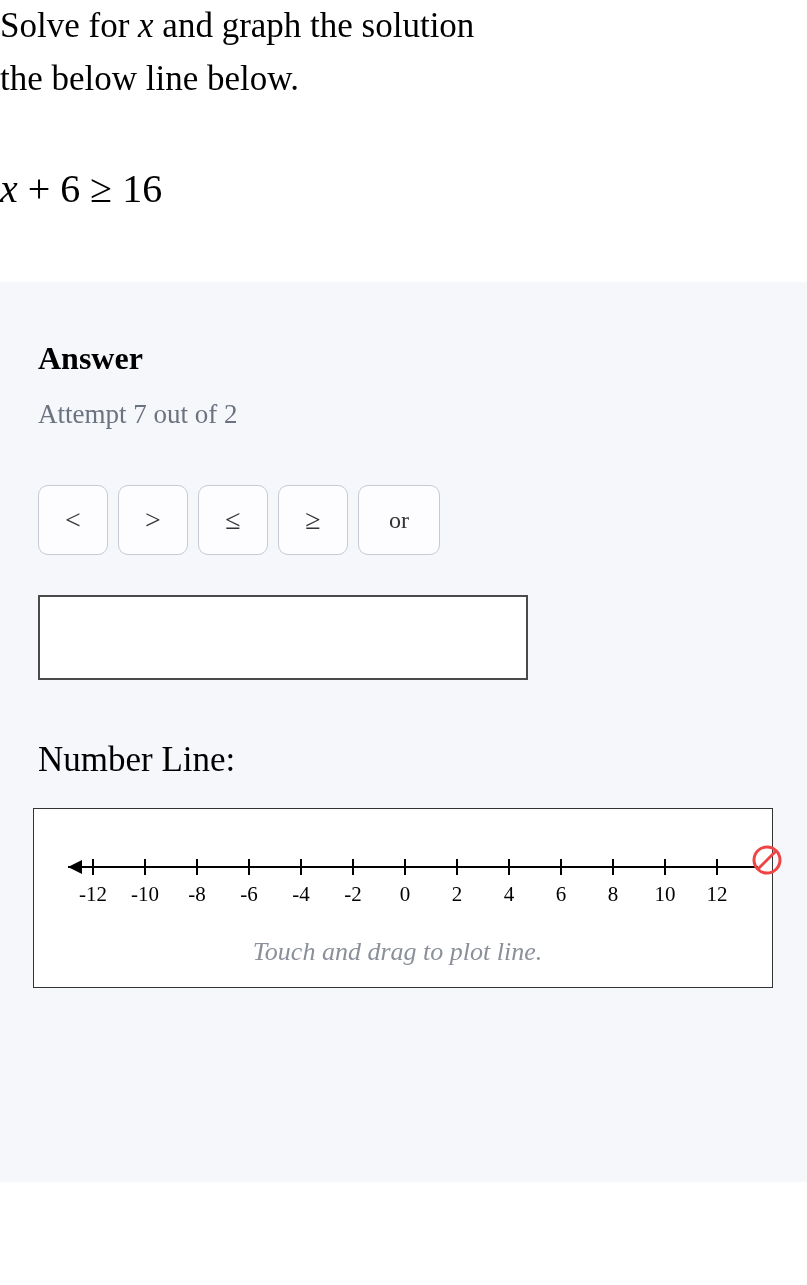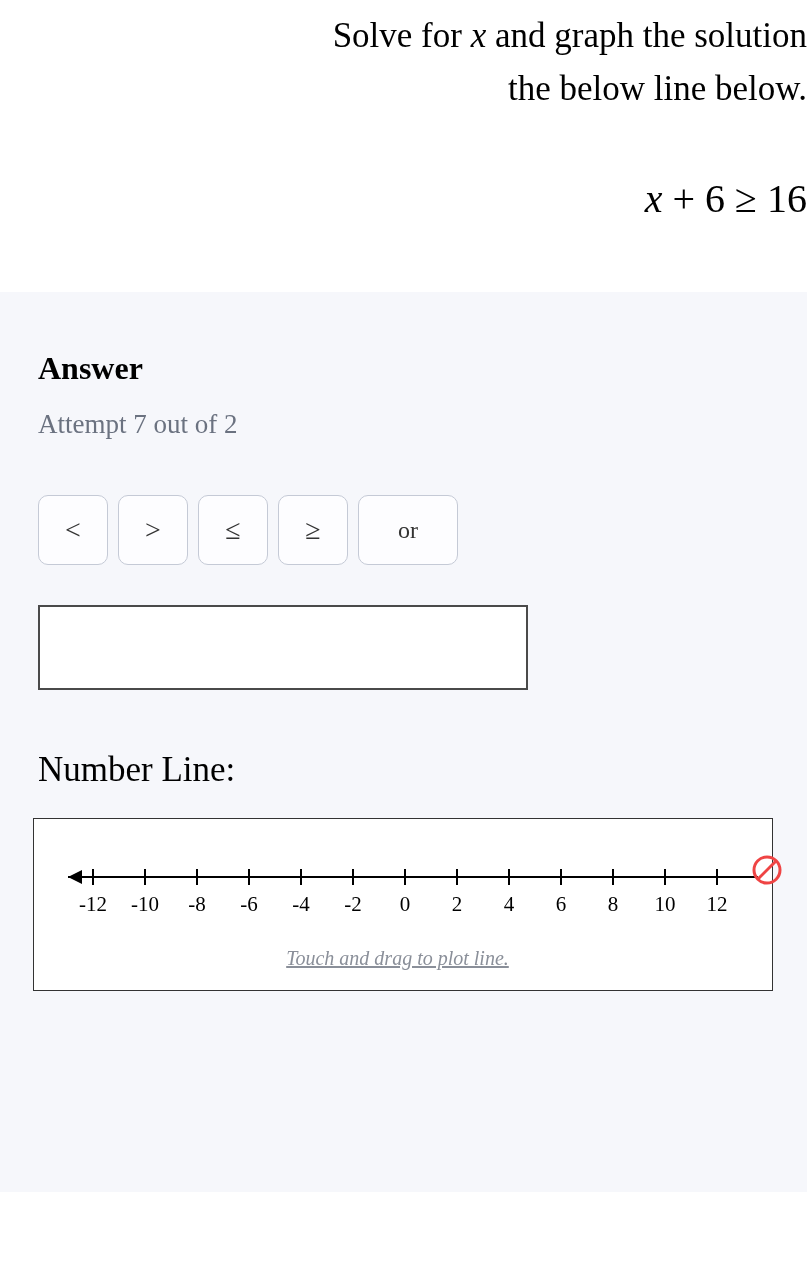--- a/index.html
+++ b/index.html
@@ -7,29 +7,28 @@
       font-family: Georgia, 'Times New Roman', serif;
       width: 807px;
       height: 1285px;
       background: #fff;
       color: #000;
       overflow: hidden;
     }
     .problem-text {
       font-size: 35px;
       line-height: 1.5;
-      padding: 10px 0 0 0;
-      text-align: right;
+      padding: 0 0 0 0;
     }
     .problem-text .italic-x {
       font-style: italic;
       font-family: 'Times New Roman', serif;
     }
     .equation {
-      text-align: right;
+      text-align: left;
       font-size: 40px;
       font-family: 'Times New Roman', serif;
       margin: 60px 0 70px 0;
     }
     .equation .x { font-style: italic; }
     .answer-section {
       background: #f6f7fb;
       padding: 40px 38px 30px 38px;
       min-height: 900px;
     }
@@ -57,21 +56,21 @@
       background: #fdfdff;
       font-size: 28px;
       font-family: 'Times New Roman', serif;
       display: flex;
       align-items: center;
       justify-content: center;
       cursor: pointer;
       color: #333;
     }
     .op-btn.or {
-      width: 100px;
+      width: 82px;
       font-size: 24px;
     }
     .section-label {
       font-size: 35px;
       margin-bottom: 28px;
     }
     .notation-input {
       width: 490px;
       height: 85px;
       border: 2px solid #4a4a4a;
@@ -88,25 +87,24 @@
       position: relative;
       width: 740px;
       margin-left: -5px;
     }
     .numline-svg {
       display: block;
       margin: 0 auto;
     }
     .numline-caption {
       text-align: center;
-      font-size: 20px;
+      font-size: 26px;
       color: #8a8f99;
       font-style: italic;
       margin-top: 18px;
-      text-decoration: underline;
     }
     .tick-label {
       font-family: Georgia, serif;
       font-size: 21px;
       fill: #000;
     }
     .clear-icon {
       position: absolute;
       right: -10px;
       top: 36px;

